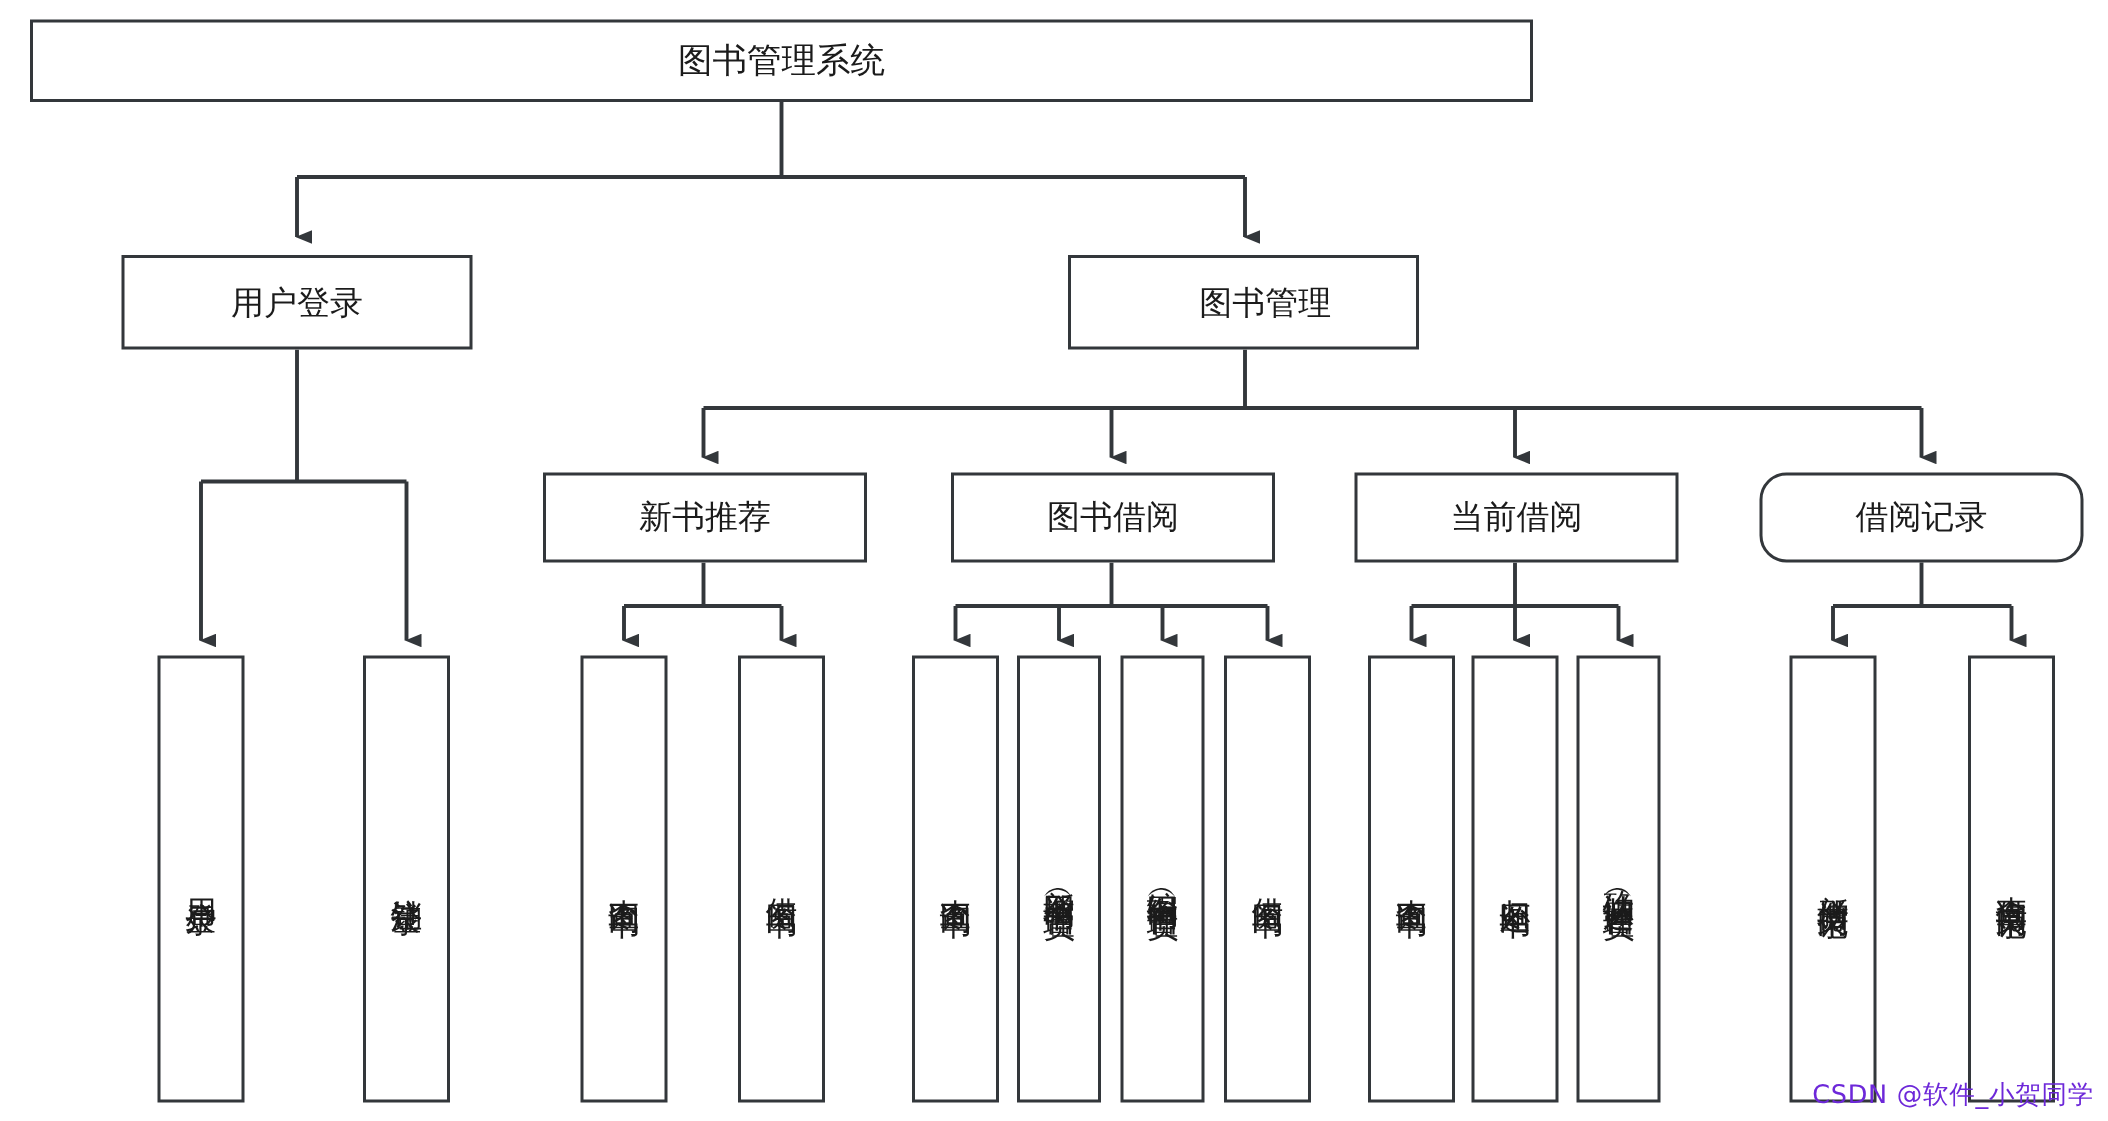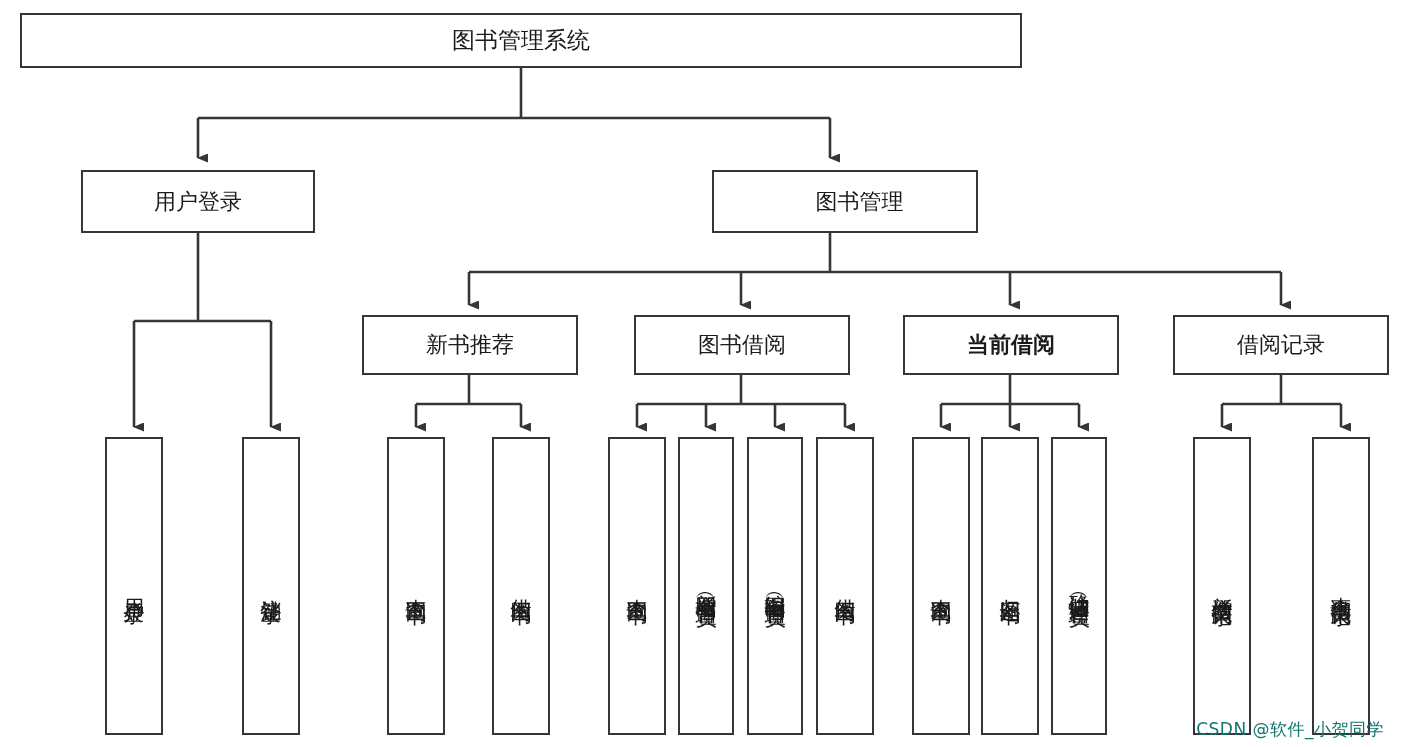--- a/index.html
+++ b/index.html
@@ -59,24 +59,24 @@
   .node-label {
     display: block;
     white-space: pre-line;
   }
   .leaf .node-label {
     writing-mode: vertical-rl;
     text-orientation: upright;
   }
   #watermark {
     position: absolute;
-    right: 21px;
+    right: 9px;
     bottom: 6px;
     font-size: 17px;
-    color: #0f766e;
+    color: #6d28d9;
     letter-spacing: 0.5px;
     z-index: 20;
     white-space: nowrap;
     font-family: "DejaVu Sans", "Liberation Sans", sans-serif;
   }
 </style>
 </head>
 <body>
 
 <div id="diagram-root">
@@ -133,34 +133,34 @@
     </g>
   </svg>
 
   <div class="node-box level-0" style="left:20px; top:13px; width:1002px; height:55px;">
     <span class="node-label">图书管理系统</span>
   </div>
 
   <div class="node-box level-1" style="left:81px; top:170px; width:234px; height:63px;">
     <span class="node-label">用户登录</span>
   </div>
-  <div class="node-box level-1" style="left:712px; top:170px; width:266px; height:63px;padding-left:29px;">
+  <div class="node-box level-1" style="left:712px; top:170px; width:234px; height:63px;padding-left:29px;">
     <span class="node-label">图书管理</span>
   </div>
 
   <div class="node-box level-2" style="left:362px; top:315px; width:216px; height:60px;text-align:right;">
     <span class="node-label">新书推荐</span>
   </div>
   <div class="node-box level-2" style="left:634px; top:315px; width:216px; height:60px;text-align:right;">
     <span class="node-label">图书借阅</span>
   </div>
-  <div class="node-box level-2" style="left:903px; top:315px; width:216px; height:60px;font-weight:bold;">
+  <div class="node-box level-2" style="left:903px; top:315px; width:216px; height:60px;">
     <span class="node-label">当前借阅</span>
   </div>
-  <div class="node-box level-2" style="left:1173px; top:315px; width:216px; height:60px;">
+  <div class="node-box level-2" style="left:1173px; top:315px; width:216px; height:60px;border-radius:18px;">
     <span class="node-label">借阅记录</span>
   </div>
 
   <div class="node-box leaf" style="left:105px; top:437px; width:58px; height:298px;">
     <span class="node-label">用户登录</span>
   </div>
   <div class="node-box leaf" style="left:242px; top:437px; width:58px; height:298px;">
     <span class="node-label">注销登录</span>
   </div>
 

